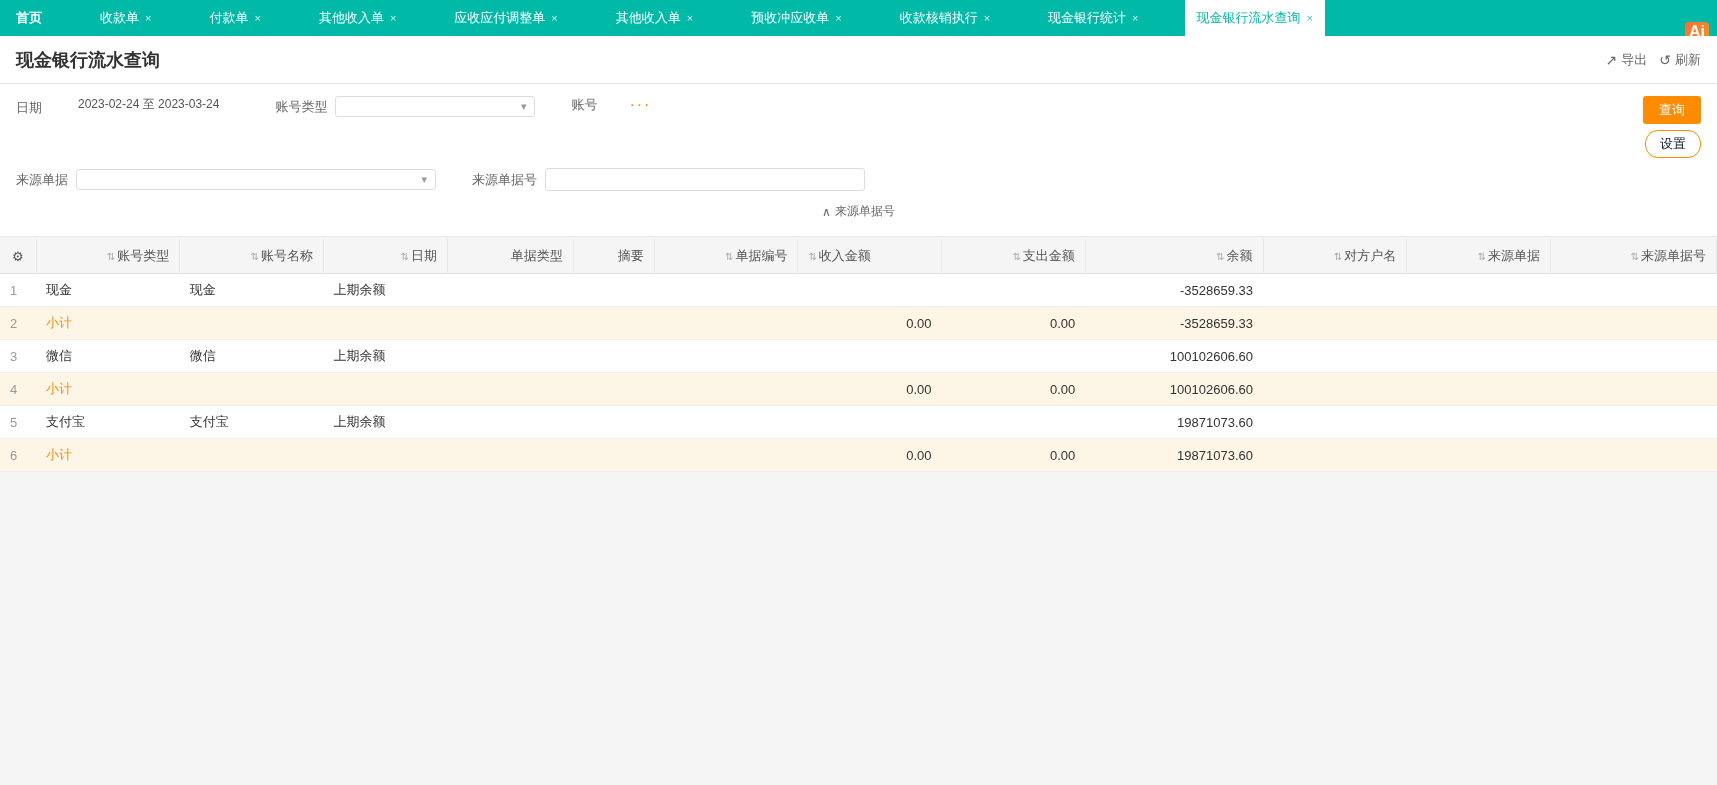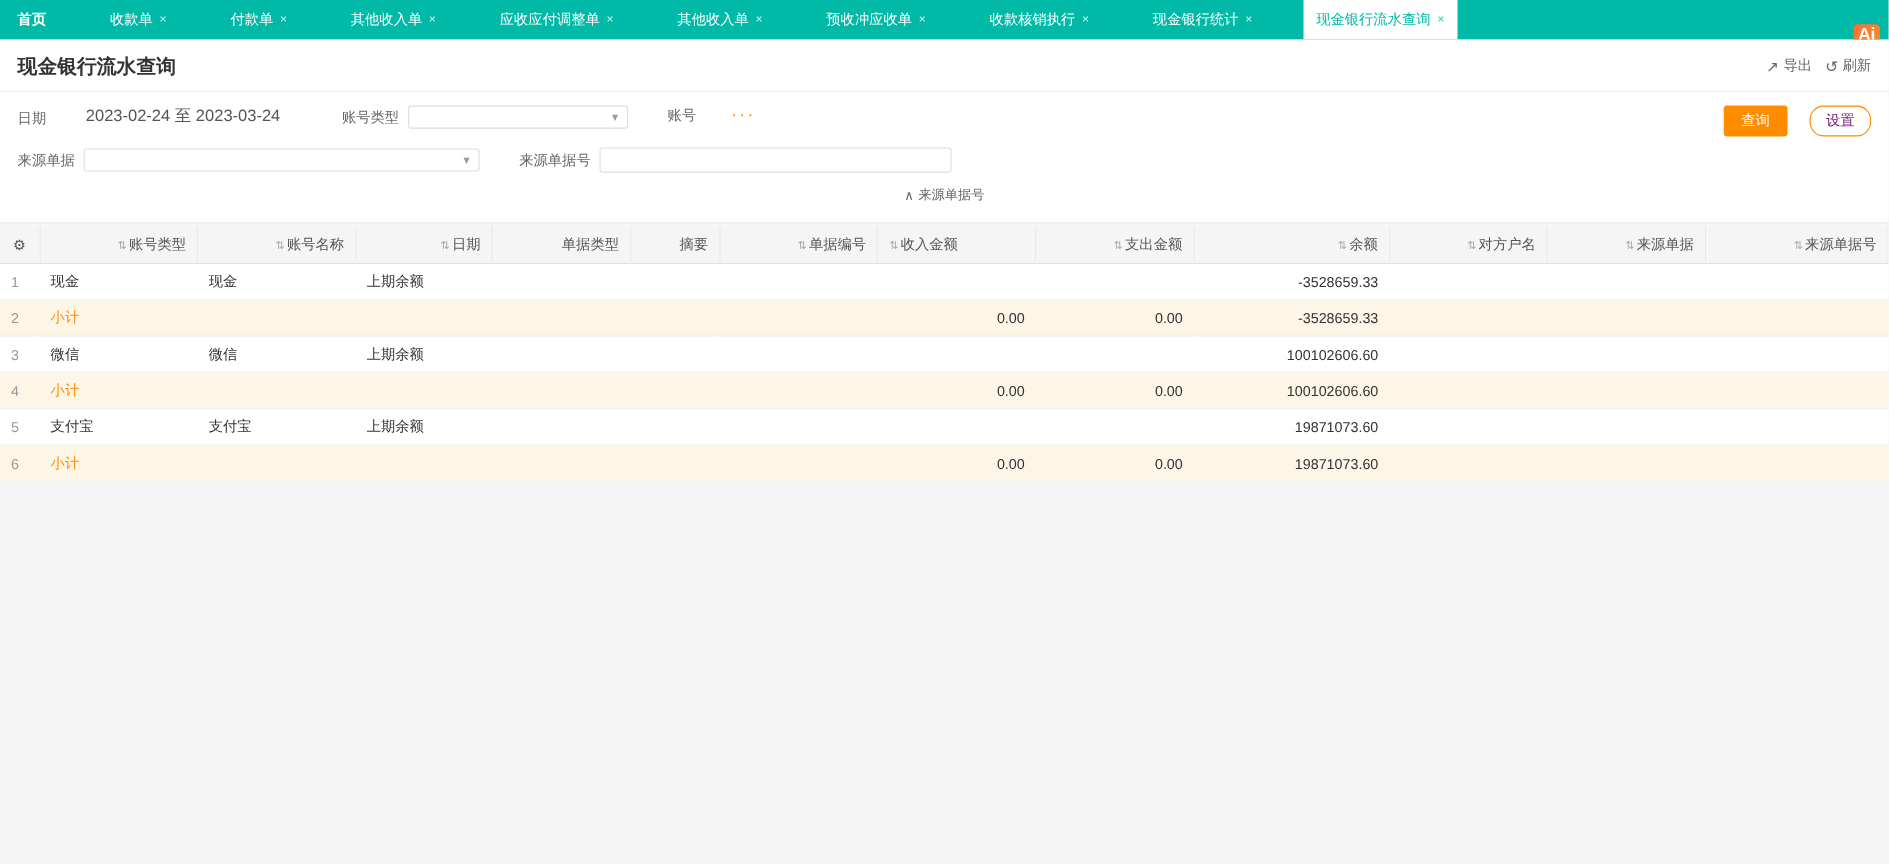--- a/index.html
+++ b/index.html
@@ -108,21 +108,21 @@
       background: #fff;
     }
     .date-btn.active {
       background: #ff8c00;
       border-color: #ff8c00;
       color: #fff;
       border-radius: 10px;
     }
     .date-range {
       color: #555;
-      font-size: 15px;
+      font-size: 12px;
       margin-left: 4px;
     }
     .filter-select {
       display: flex;
       align-items: center;
       border: 1px solid #ddd;
       border-radius: 3px;
       padding: 3px 8px;
       min-width: 160px;
       cursor: pointer;
@@ -148,21 +148,21 @@
       background: #ff8c00;
       color: #fff;
       border: none;
       border-radius: 3px;
       padding: 5px 16px;
       cursor: pointer;
       font-size: 13px;
     }
     .settings-btn {
       background: #fff;
-      color: #701a75;
+      color: #0f172a;
       border: 1px solid #ff8c00;
       border-radius: 13px;
       padding: 4px 14px;
       cursor: pointer;
       font-size: 13px;
     }
     .collapse-bar {
       display: flex;
       justify-content: center;
       align-items: center;
@@ -295,21 +295,21 @@
         <span></span>
         <span class="arrow">▾</span>
       </div>
     </div>
 
     <div style="display:flex; align-items:center; gap:8px; margin-left:20px;">
       <span class="filter-label">账号</span>
       <span class="filter-dots">···</span>
     </div>
 
-    <div style="margin-left:auto; display:flex; gap:20px; align-items:flex-end;">
+    <div style="margin-left:auto; display:flex; flex-direction:column; gap:6px; align-items:flex-end;">
       <button class="query-btn">查询</button>
       <button class="settings-btn">设置</button>
     </div>
   </div>
 
   <div style="display:flex; align-items:center; gap:16px; margin-bottom:8px;">
     <div style="display:flex; align-items:center; gap:8px;">
       <span class="filter-label">来源单据</span>
       <div class="filter-select wide-select">
         <span></span>

